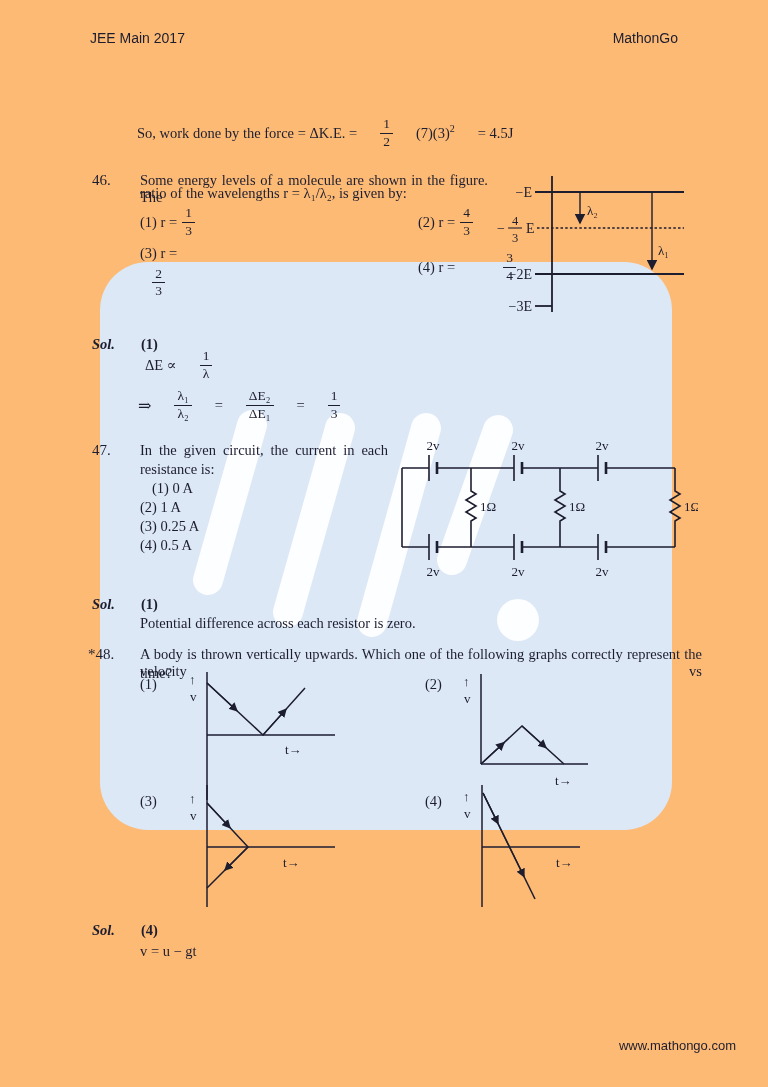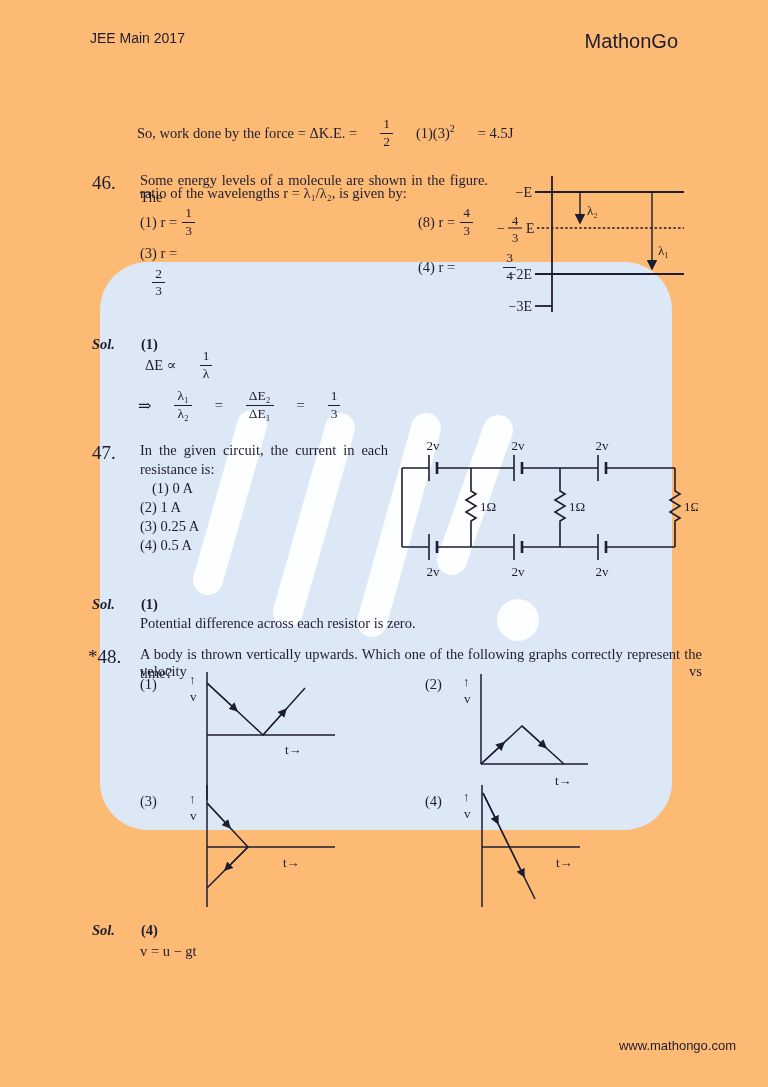--- a/index.html
+++ b/index.html
@@ -5,21 +5,21 @@
   html,body { margin:0; padding:0; background:#e8e8e8; }
   .page {
     position:relative; width:768px; height:1087px; margin:0 auto;
     background:#fdba74; overflow:hidden;
     font-family:"Liberation Serif","DejaVu Serif",serif;
     color:#1d1d30; font-size:14.5px;
   }
   .abs { position:absolute; }
   .sans { font-family:"Liberation Sans","DejaVu Sans",sans-serif; }
   .jline { text-align:justify; text-align-last:justify; white-space:normal; }
-  .num-col { font-size:19px; }
+  .num-col { font-size:15px; }
   .sol-label { font-weight:bold; font-style:italic; }
   .sol-ans { font-weight:bold; }
   .eqrow { display:flex; align-items:center; gap:23px; }
   .frac { display:inline-block; text-align:center; line-height:1.05; vertical-align:middle; font-size:13.5px; }
   .frac .fn { display:block; padding:0 3px 1px 3px; border-bottom:1.2px solid #1d1d30; }
   .frac .fd { display:block; padding:1px 3px 0 3px; }
   .optrow { display:flex; align-items:center; gap:5px; }
   sup.sq { font-size:10px; vertical-align:super; line-height:0; }
   .watermark {
     position:absolute; left:100px; top:262px; width:572px; height:568px;
@@ -50,45 +50,45 @@
     <defs>
       <marker id="arr" viewBox="0 0 10 10" refX="8.5" refY="5" markerWidth="7.5" markerHeight="7.5" orient="auto-start-reverse">
         <path d="M0,0 L10,5 L0,10 z" fill="#1d1d30"></path>
       </marker>
     </defs>
   </svg>
 
   <div class="content">
 
     <div class="abs sans" style="left:90px; top:30px; font-size:14px;">JEE Main 2017</div>
-    <div class="abs sans" style="right:90px; top:30px; font-size:20px;">MathonGo</div>
+    <div class="abs sans" style="right:90px; top:30px; font-size:14px;">MathonGo</div>
 
     <div class="abs eqrow" style="left:137px; top:112px; height:42px;">
       <span>So, work done by the force =  ΔK.E. =</span>
       <span class="frac">
         <span class="fn">1</span>
         <span class="fd">2</span>
       </span>
-      <span><span>(1)(3)</span><sup class="sq">2</sup></span>
+      <span><span>(7)(3)</span><sup class="sq">2</sup></span>
       <span>= 4.5J</span>
     </div>
 
     <div class="abs num-col" style="left:92px; top:172px;">46.</div>
     <div class="abs jline" style="left:140px; top:172px; width:348px;">Some energy levels of a molecule are shown in the figure. The</div>
     <div class="abs" style="left:140px; top:185px; width:348px;">ratio of the wavelengths r = λ₁/λ₂, is given by:</div>
 
     <div class="abs optrow" style="left:140px; top:200px; height:44px;">
       <span>(1) r =</span>
       <span class="frac">
           <span class="fn">1</span>
           <span class="fd">3</span>
         </span>
     </div>
     <div class="abs optrow" style="left:418px; top:200px; height:44px;">
-      <span>(8) r =</span>
+      <span>(2) r =</span>
       <span class="frac">
           <span class="fn">4</span>
           <span class="fd">3</span>
         </span>
     </div>
     <div class="abs optrow" style="left:140px; top:245px; height:44px;flex-direction:column;">
       <span>(3) r =</span>
       <span class="frac">
           <span class="fn">2</span>
           <span class="fd">3</span>

